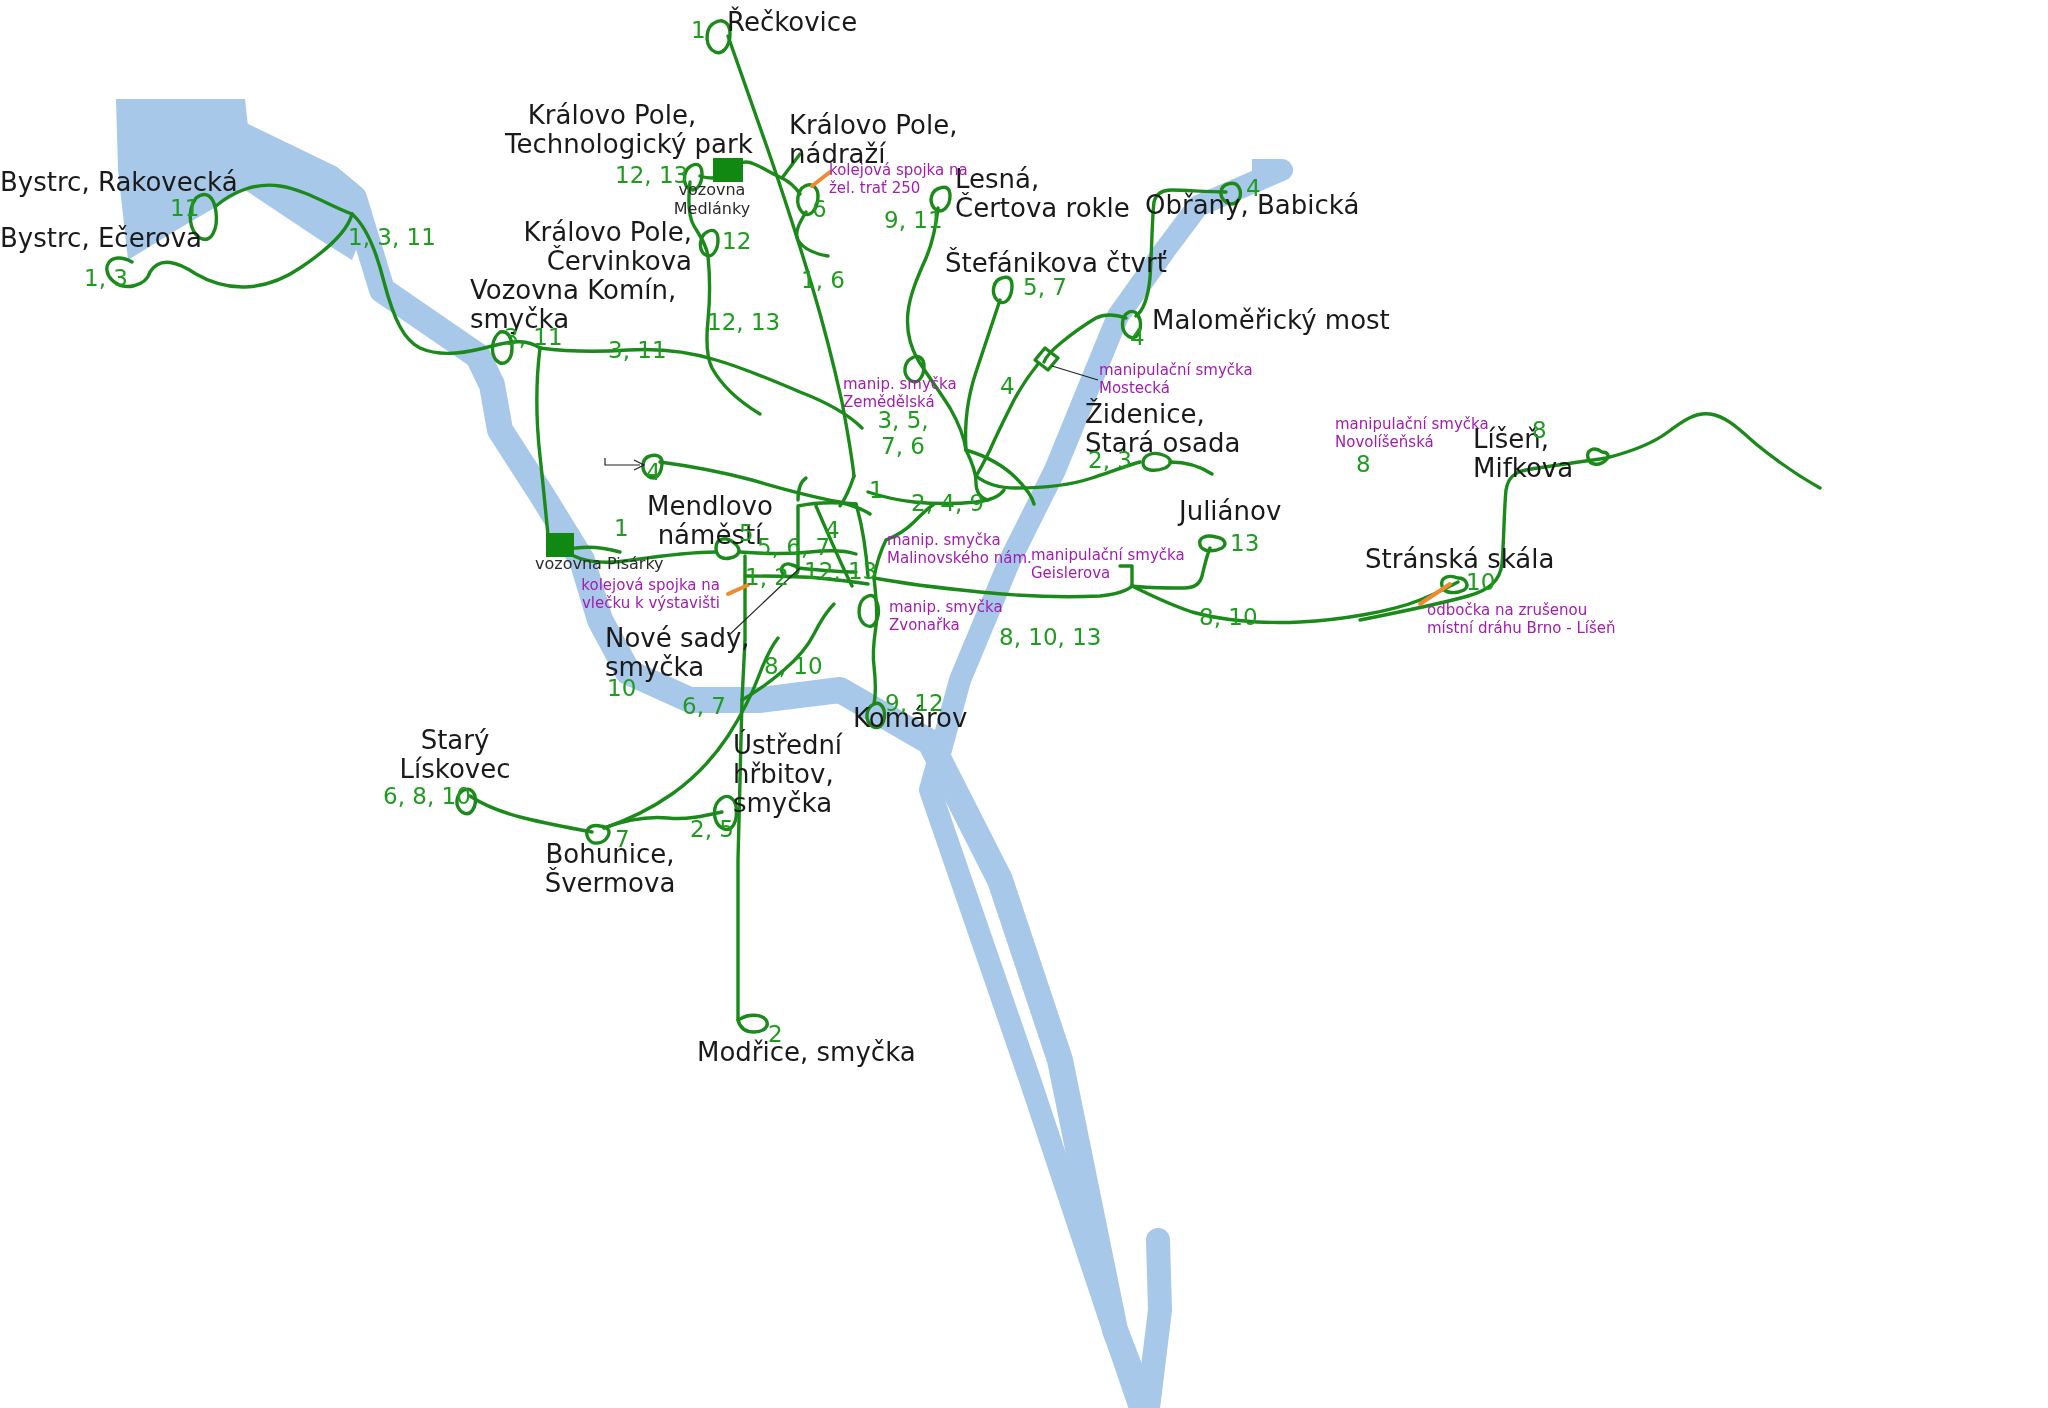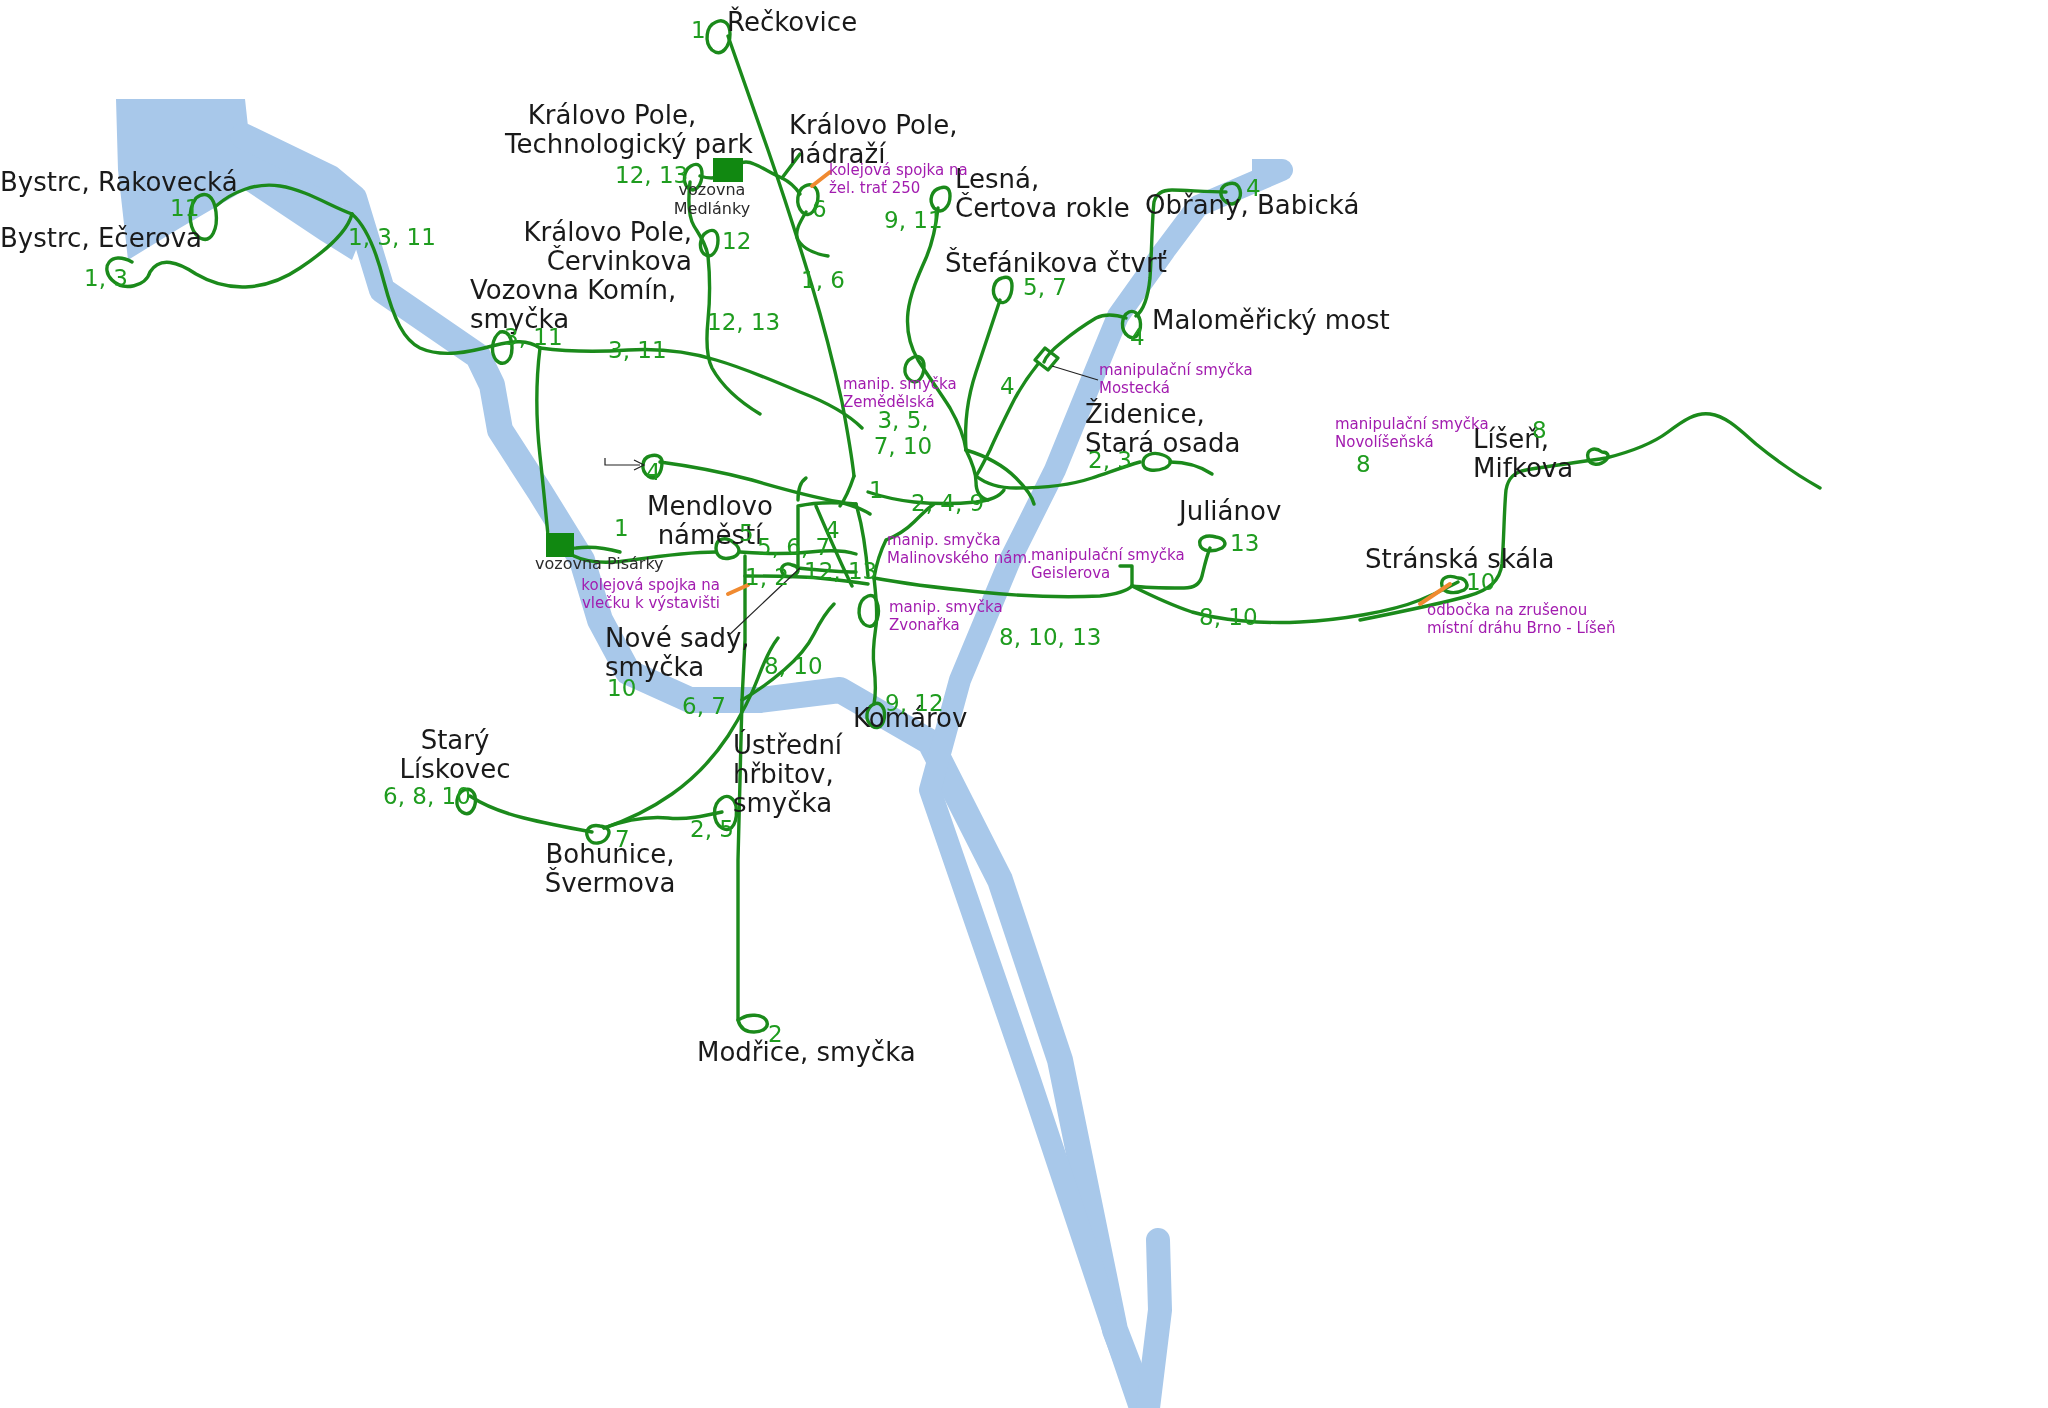--- a/index.html
+++ b/index.html
@@ -250,21 +250,21 @@
   <div class="label line-num" style="left:801px; top:268px;">1, 6</div>
   <div class="label line-num" style="left:884px; top:208px;">9, 11</div>
   <div class="label line-num" style="left:1015px; top:275px;margin-left:8px;">5, 7</div>
   <div class="label line-num" style="left:1246px; top:176px;">4</div>
   <div class="label line-num" style="left:1130px; top:325px;">4</div>
   <div class="label line-num" style="left:1000px; top:374px;">4</div>
   <div class="label line-num" style="left:1088px; top:448px;">2, 3</div>
   <div class="label line-num" style="left:1356px; top:452px;">8</div>
   <div class="label line-num" style="left:1532px; top:418px;">8</div>
   <div class="label line-num ta-c" style="left:868px; top:408px; width:70px;">3, 5,
-7, 10</div>
+7, 6</div>
   <div class="label line-num" style="left:646px; top:460px;">4</div>
   <div class="label line-num" style="left:869px; top:478px;">1</div>
   <div class="label line-num" style="left:911px; top:491px;">2, 4, 9</div>
   <div class="label line-num" style="left:1230px; top:531px;">13</div>
   <div class="label line-num" style="left:614px; top:516px;">1</div>
   <div class="label line-num" style="left:739px; top:521px;">5</div>
   <div class="label line-num" style="left:757px; top:535px;">5, 6, 7</div>
   <div class="label line-num" style="left:825px; top:518px;">4</div>
   <div class="label line-num" style="left:804px; top:559px;">12, 13</div>
   <div class="label line-num" style="left:745px; top:565px;">1, 2</div>

